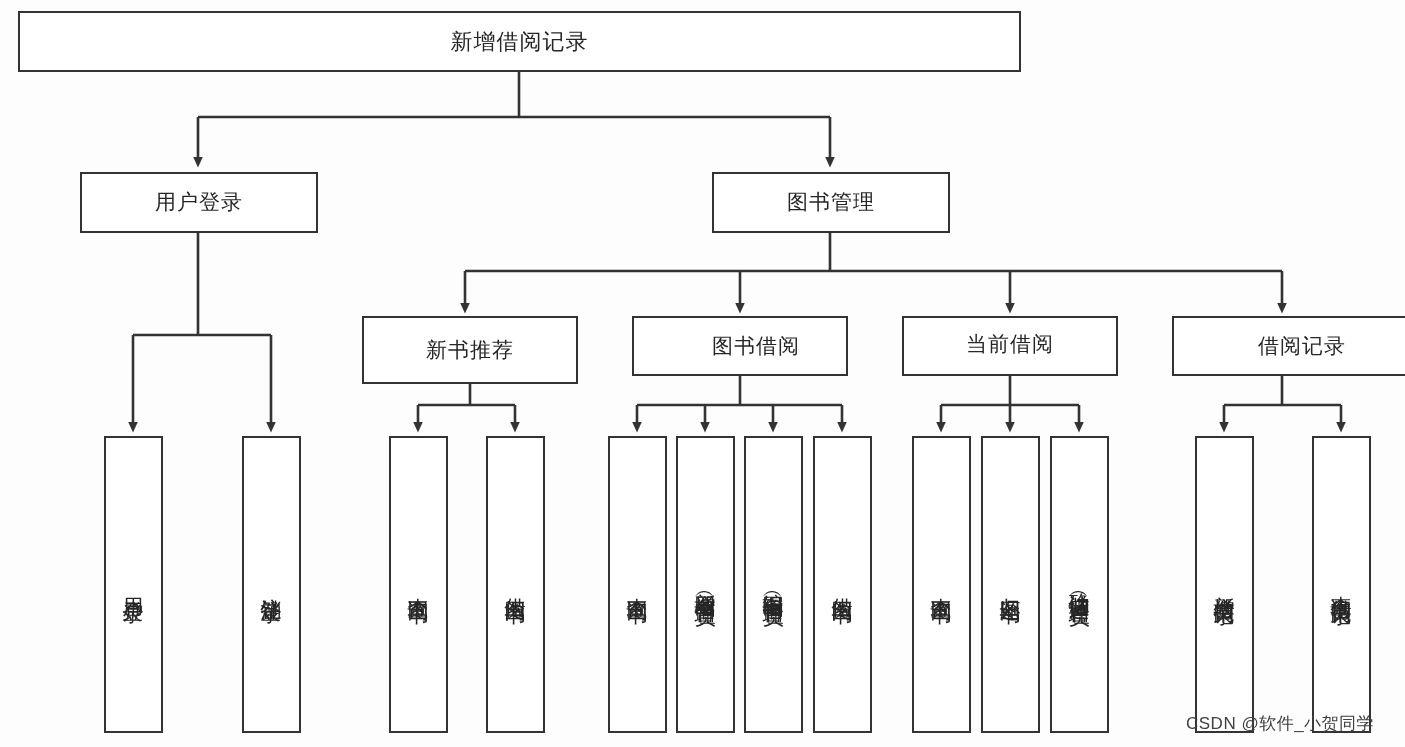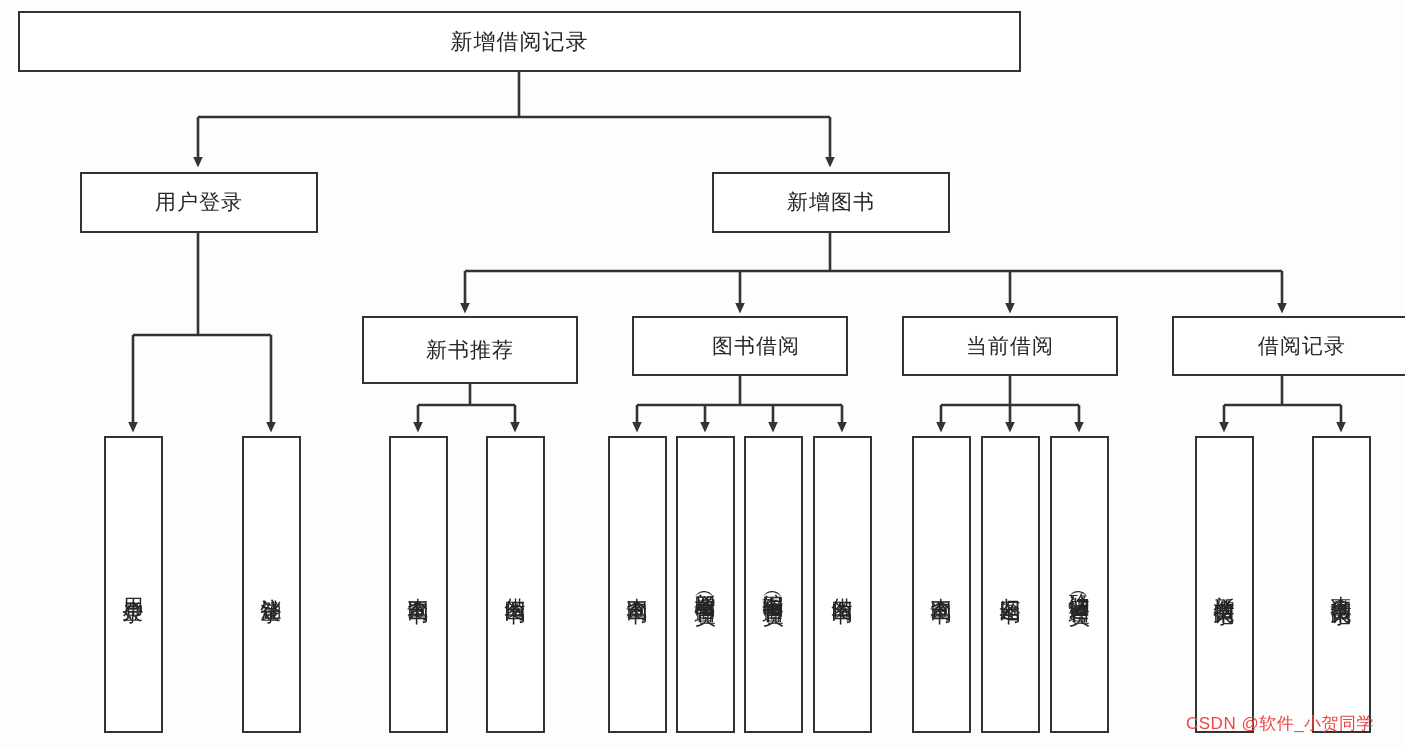--- a/index.html
+++ b/index.html
@@ -62,21 +62,21 @@
     letter-spacing: 2px;
     line-height: 1.0;
     white-space: normal;
     max-height: 100%;
   }
   .watermark {
     position: absolute;
     left: 1186px;
     top: 712px;
     font-size: 17px;
-    color: #ef4444;
+    color: #404040;
     white-space: nowrap;
     letter-spacing: 0.5px;
   }
 </style>
 </head>
 <body>
 
 <div id="diagram">
 
   <svg class="wires" viewBox="0 0 1405 747" xmlns="http://www.w3.org/2000/svg">
@@ -130,30 +130,30 @@
   </svg>
 
   <div class="node root h" style="left:18px; top:11px; width:1003px; height:61px;">
     <span class="lbl">新增借阅记录</span>
   </div>
 
   <div class="node h" style="left:80px; top:172px; width:238px; height:61px;">
     <span class="lbl">用户登录</span>
   </div>
   <div class="node h" style="left:712px; top:172px; width:238px; height:61px;">
-    <span class="lbl">新增图书</span>
+    <span class="lbl">图书管理</span>
   </div>
 
   <div class="node h" style="left:362px; top:316px; width:216px; height:68px;">
     <span class="lbl">新书推荐</span>
   </div>
   <div class="node h" style="left:632px; top:316px; width:216px; height:60px;padding-left:32px;">
     <span class="lbl">图书借阅</span>
   </div>
-  <div class="node h" style="left:902px; top:316px; width:216px; height:60px;">
+  <div class="node h" style="left:902px; top:316px; width:216px; height:60px;font-family:Liberation Mono, monospace;">
     <span class="lbl">当前借阅</span>
   </div>
   <div class="node h" style="left:1172px; top:316px; width:260px; height:60px;">
     <span class="lbl">借阅记录</span>
   </div>
 
   <div class="node v" style="left:104px; top:436px; width:59px; height:297px;">
     <span class="lbl">用户登录</span>
   </div>
   <div class="node v" style="left:242px; top:436px; width:59px; height:297px;">

